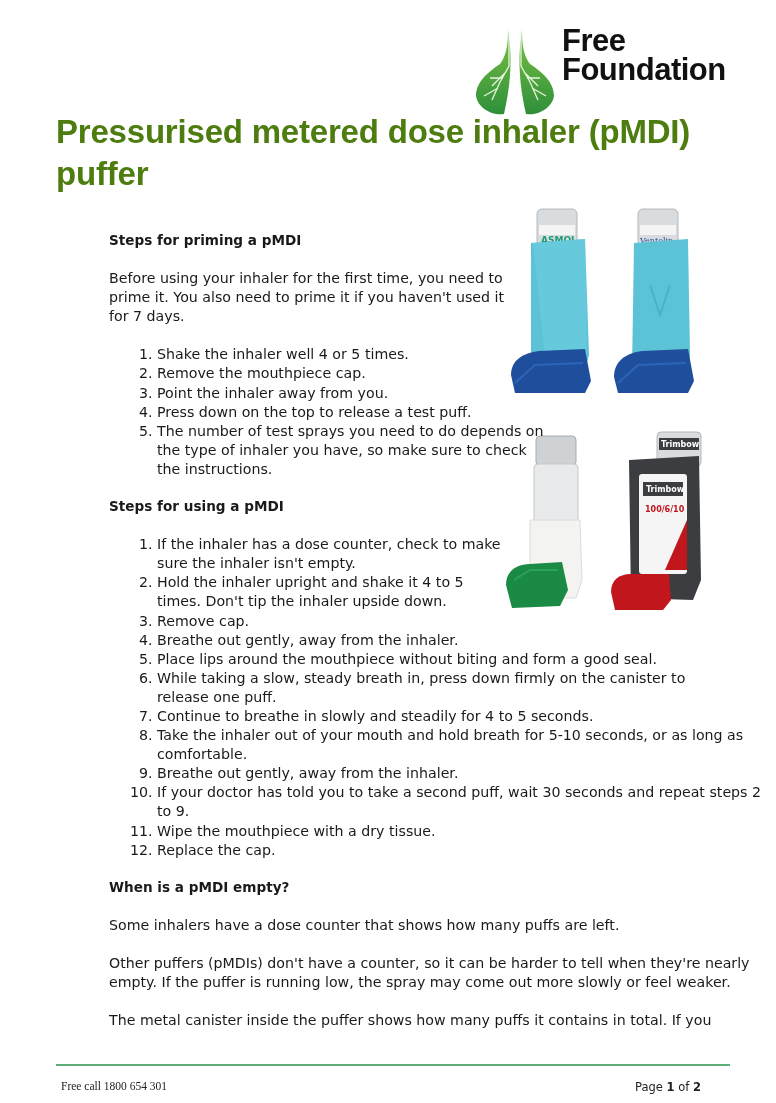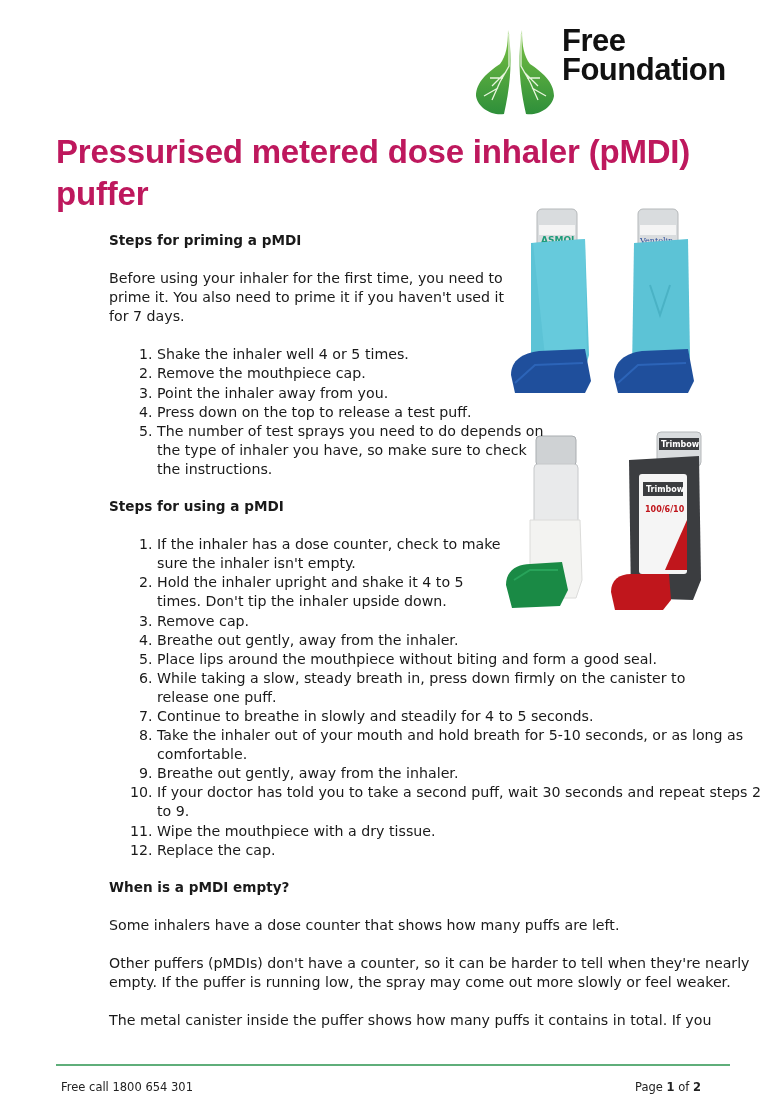--- a/index.html
+++ b/index.html
@@ -5,41 +5,41 @@
   html, body { margin: 0; padding: 0; background: #ffffff; }
   body { width: 776px; height: 1103px; position: relative; overflow: hidden;
          font-family: "DejaVu Sans", sans-serif; color: #1a1a1a; }
   .logo { position: absolute; left: 470px; top: 26px; width: 290px; height: 92px; }
   .logo-mark { position: absolute; left: 0; top: 0; width: 92px; height: 92px; }
   .logo-text { position: absolute; left: 92px; top: 0; font-family: "Liberation Sans", sans-serif;
                color: #111; line-height: 29px; letter-spacing: -0.5px; }
   .logo-text .l1, .logo-text .l2 { font-weight: bold; font-size: 31px; display:block; }
   .logo-text .l3 { font-weight: normal; font-size: 31px; display:block; }
 
-  .title { position: absolute; left: 56px; top: 131px; width: 700px; margin: 0;
+  .title { position: absolute; left: 56px; top: 111px; width: 700px; margin: 0;
            font-family: "Liberation Sans", sans-serif; font-weight: bold; font-size: 33px;
-           line-height: 42px; color: #be185d; letter-spacing: -0.2px; }
+           line-height: 42px; color: #4d7c0f; letter-spacing: -0.2px; }
 
   .content { position: absolute; left: 61px; top: 231px; width: 680px;
              font-family: "DejaVu Sans", sans-serif; font-size: 14.2px; line-height: 19.1px; margin-left: 48px; }
   .h { font-weight: bold; font-size: 13.6px; margin: 0; }
   p { margin: 0; }
   .narrow { width: 405px; }
   ol { margin: 0; padding-left: 48px; }
   ol li { padding-left: 0; }
   .gap-a { height: 18px; }
   .gap-b { height: 19px; }
 
   .images { position: absolute; left: 495px; top: 205px; width: 230px; height: 410px; }
   .inhaler { position: absolute; }
 
   .footer-line { position: absolute; left: 56px; top: 1064px; width: 674px; height: 2px; background: #5fae7a; }
   .footer { position: absolute; left: 61px; top: 1080px; width: 654px; font-family: "DejaVu Sans", sans-serif;
             font-size: 11.5px; color: #222; }
-  .footer .left { position: absolute; left: 0; }
+  .footer .left { position: absolute; left: 0; font-family: Liberation Serif, serif; }
   .footer .mid { position: absolute; left: 218px; font-weight: bold; margin-top: 32px; }
   .footer .right { position: absolute; right: 14px; margin-left: 19px; }
   .footer b { font-weight: bold; }
 </style>
 </head>
 <body>
 
 <div class="logo">
   <svg class="logo-mark" viewBox="0 0 92 92">
     <defs>

